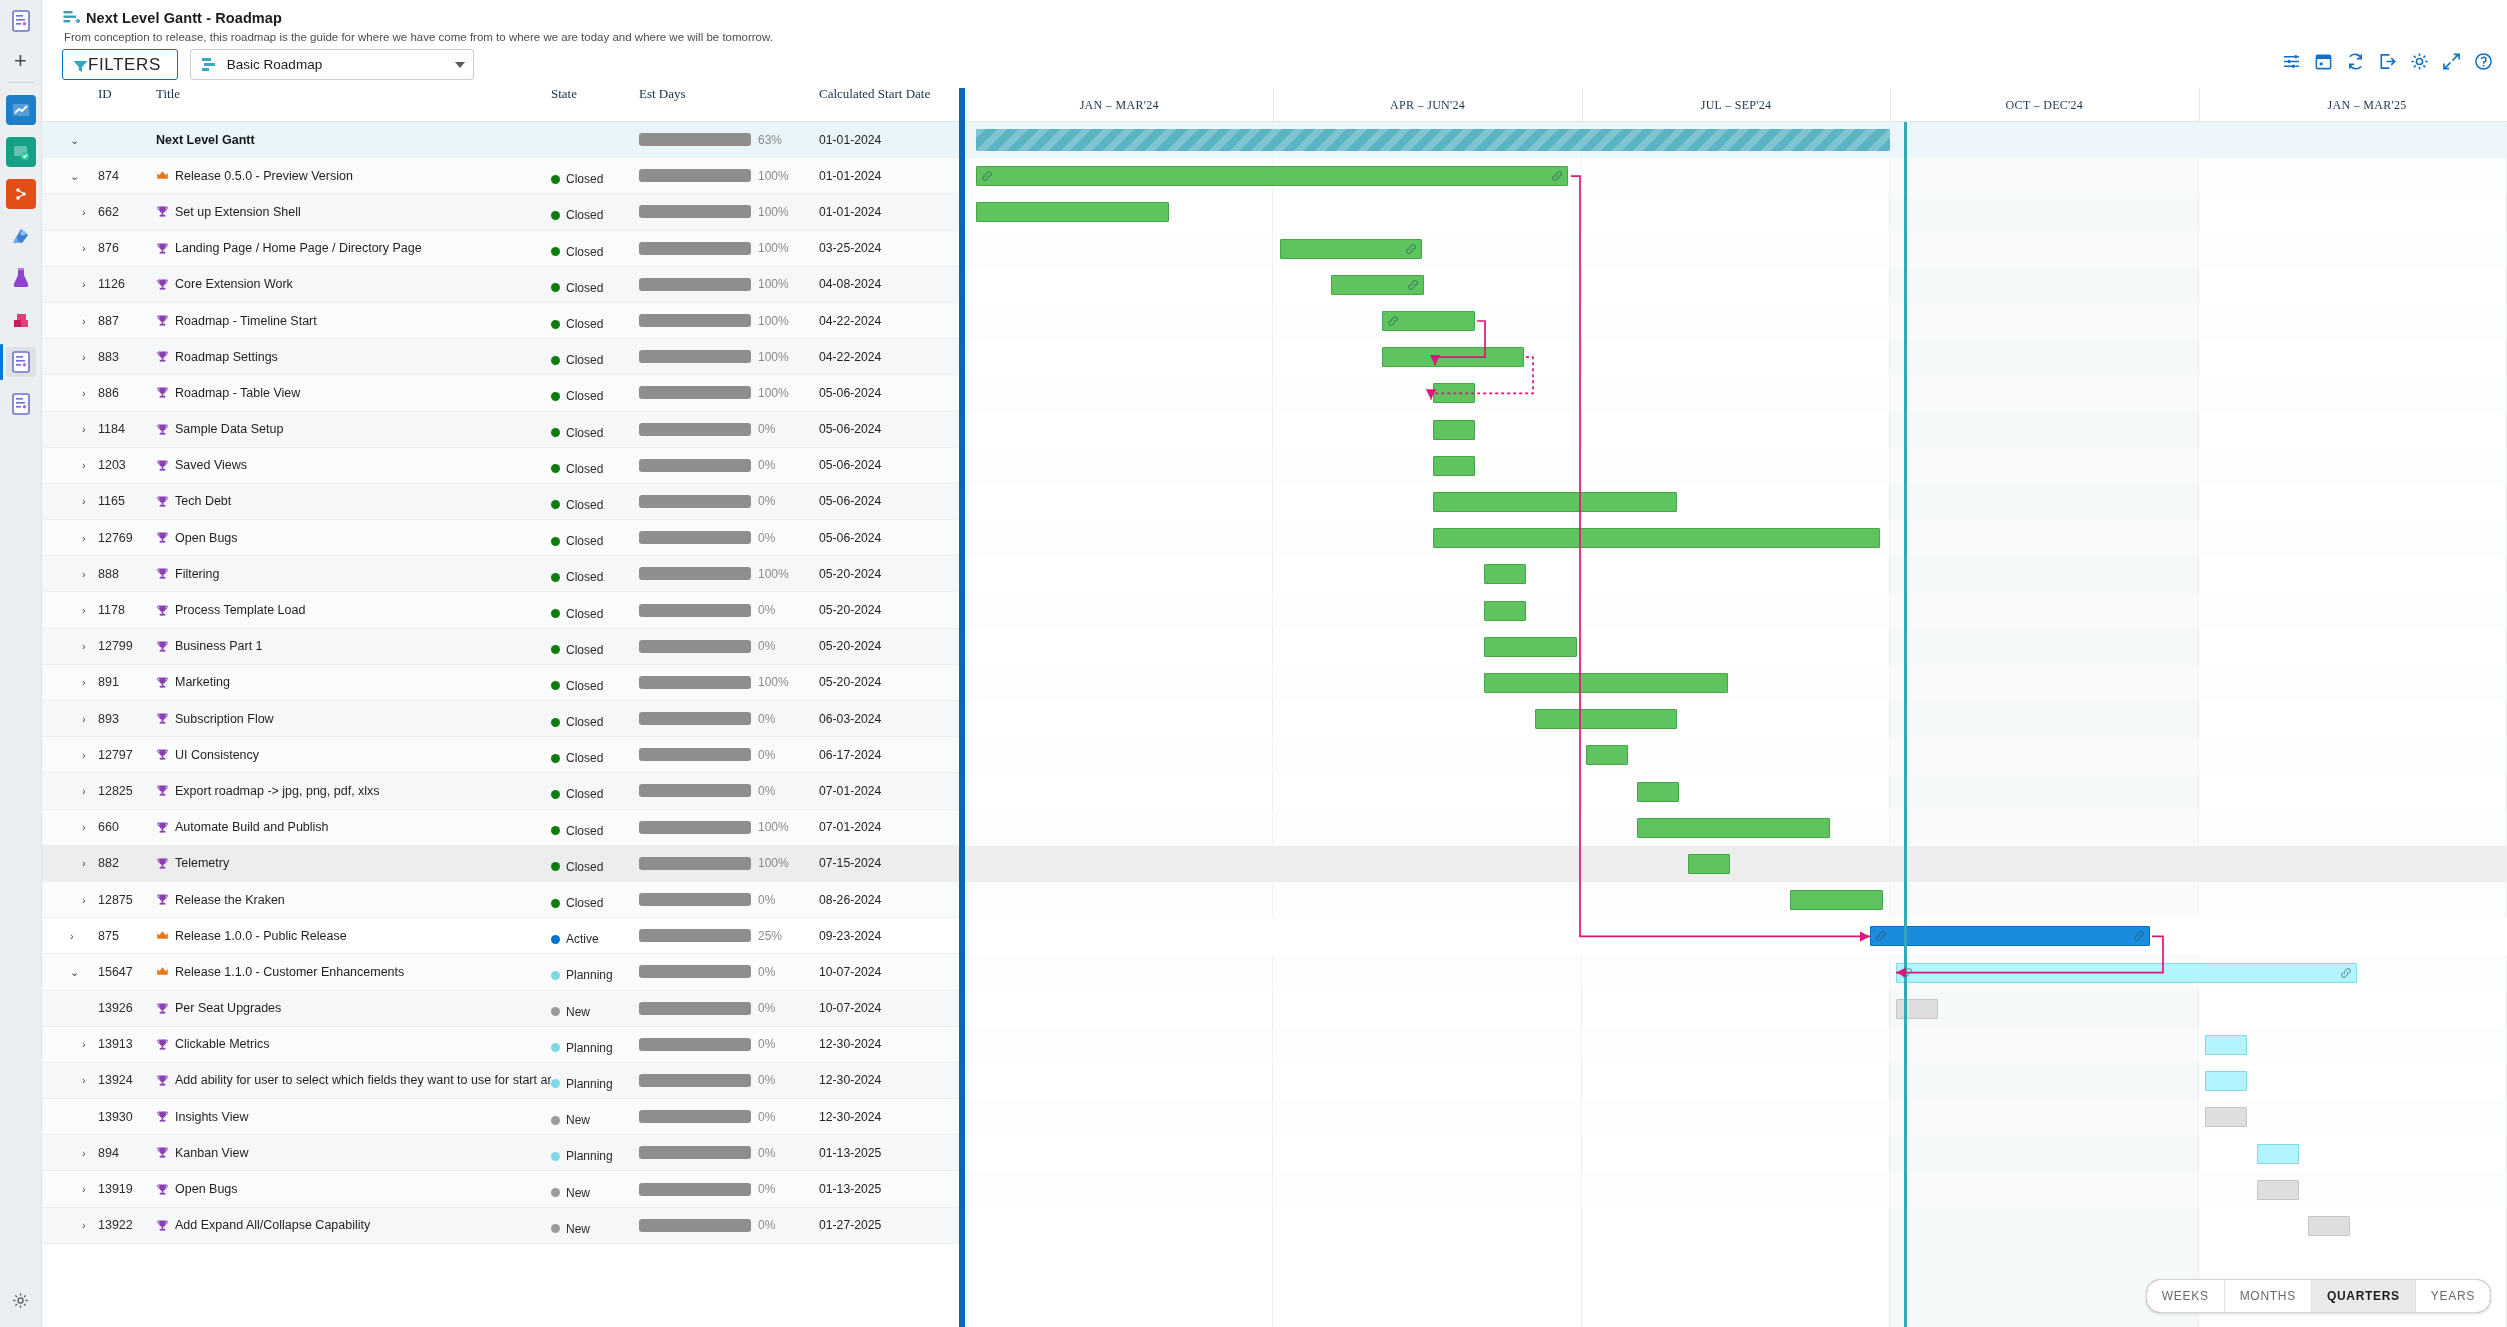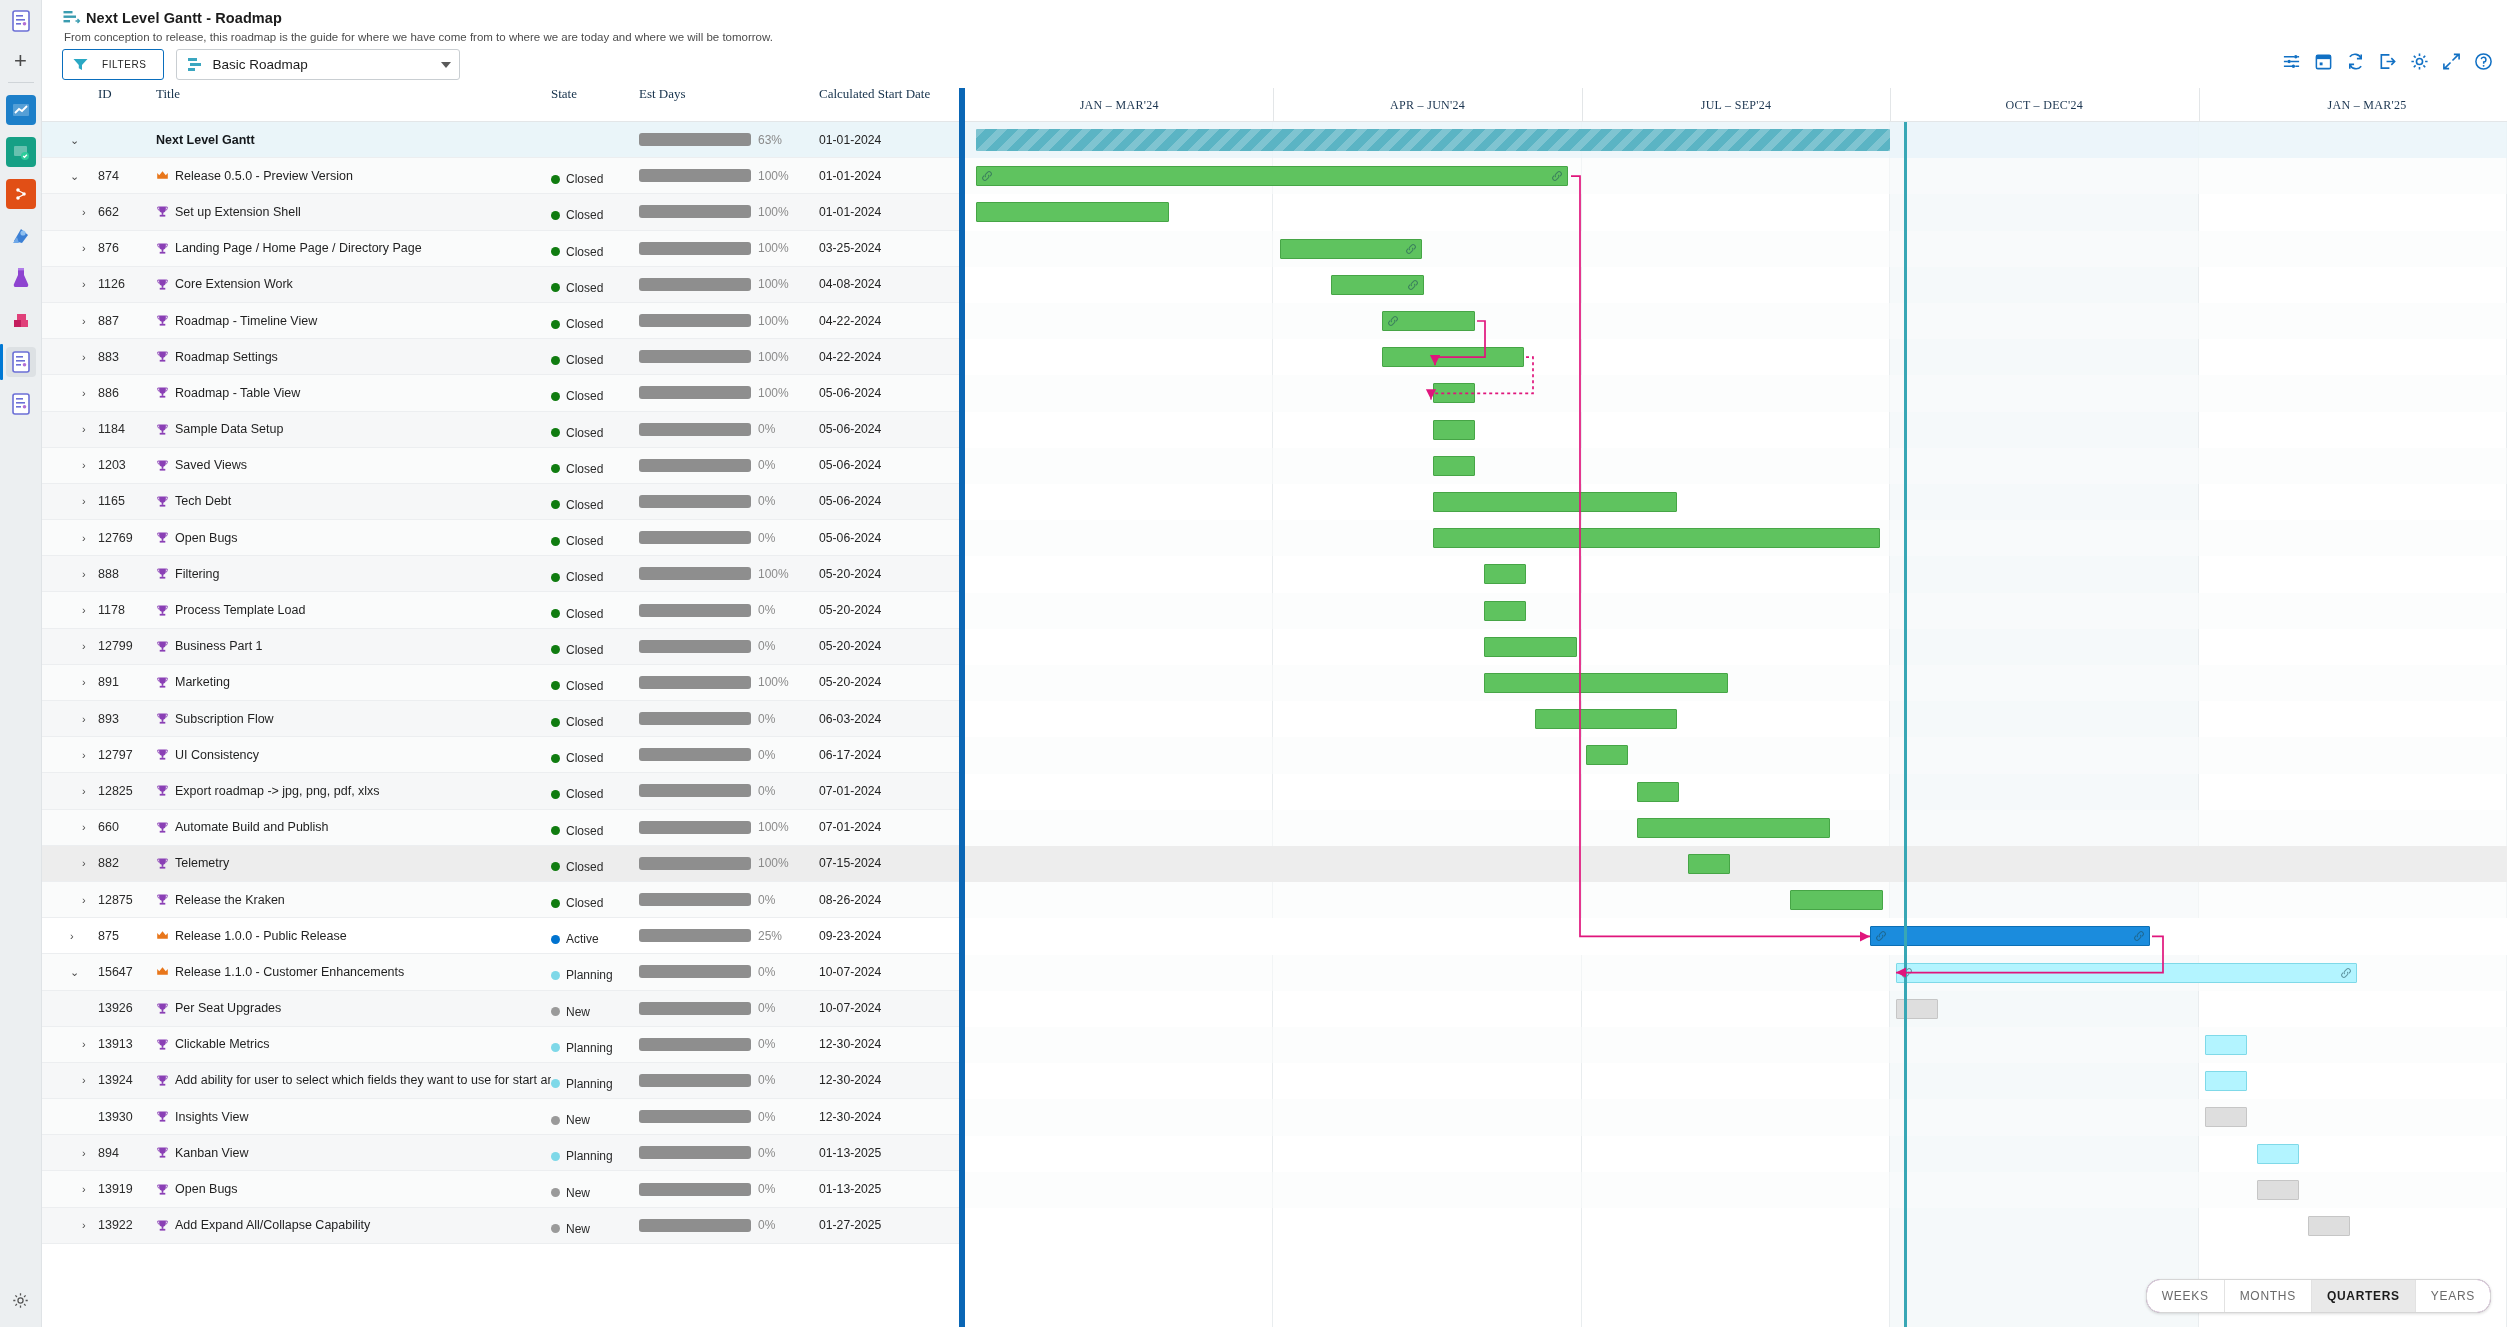--- a/index.html
+++ b/index.html
@@ -45,24 +45,24 @@
   .hdr-logo { width: 19px; height: 19px; flex: 0 0 19px; }
   .hdr-title { font-size: 14.5px; color: #1b1b1b; font-weight: 600; letter-spacing: .1px; }
   .hdr-sub { font-size: 11.5px; color: #4c4c4c; margin: 4px 0 0 2px; }
 
   
   .toolbar {
     display: flex; align-items: center; padding: 6px 12px 8px 20px;
     gap: 12px; background: #fff; position: relative;
   }
   .filters-btn {
-    display: flex; align-items: center; gap: 14px;
+    display: flex; align-items: center; 
     height: 31px; padding: 0 16px 0 10px;
     border: 1.5px solid #0a6ebd; border-radius: 3px; background: #fff;
-    font-size: 10px; color: #252525; letter-spacing: .6px; cursor: pointer;
+    font-size: 17px; color: #252525; letter-spacing: .6px; cursor: pointer;
   }
   .funnel { width: 15px; height: 13px; }
   .view-select {
     display: flex; align-items: center; height: 31px; width: 284px;
     border: 1px solid #c9ced2; border-radius: 3px; background: #fff;
     padding: 0 8px 0 10px; font-size: 13.5px; color: #1b1b1b; cursor: pointer;
   }
   .view-select .vs-icon { width: 16px; height: 15px; margin-right: 10px; flex: 0 0 16px; }
   .view-select .vs-label { flex: 1; }
   .caret { width: 0; height: 0; border-left: 5px solid transparent; border-right: 5px solid transparent; border-top: 6px solid #5a5a5a; }
@@ -482,21 +482,21 @@
               <div class="c-exp"><span class="exp-arrow exp-r">›</span></div>
               <div class="c-id">887</div>
               <div class="c-ti">
                 <div class="title-cell">
                   <span class="wi-ic"><svg width="13" height="13" viewBox="0 0 14 14">
                       <path d="M3.4 1.5h7.2v3.2a3.6 3.6 0 0 1-7.2 0z" fill="#8a3fb5"></path>
                       <rect x="6.1" y="7.6" width="1.8" height="3" fill="#8a3fb5"></rect>
                       <rect x="4" y="10.6" width="6" height="1.9" fill="#8a3fb5"></rect>
                       <path d="M3.4 2.2H1.9v1.5a2 2 0 0 0 1.5 1.9M10.6 2.2h1.5v1.5a2 2 0 0 1-1.5 1.9" stroke="#8a3fb5" stroke-width="1" fill="none"></path>
                     </svg></span>
-                  <span class="">Roadmap - Timeline View</span>
+                  <span class="">Roadmap - Timeline Start</span>
                 </div>
               </div>
               <div class="c-st">
                 <div class="state-cell">
                   <span class="dot" style="background:#107c10"></span>
                   <span>Closed</span>
                 </div>
               </div>
               <div class="c-ed">
                 <div class="ed-cell">

